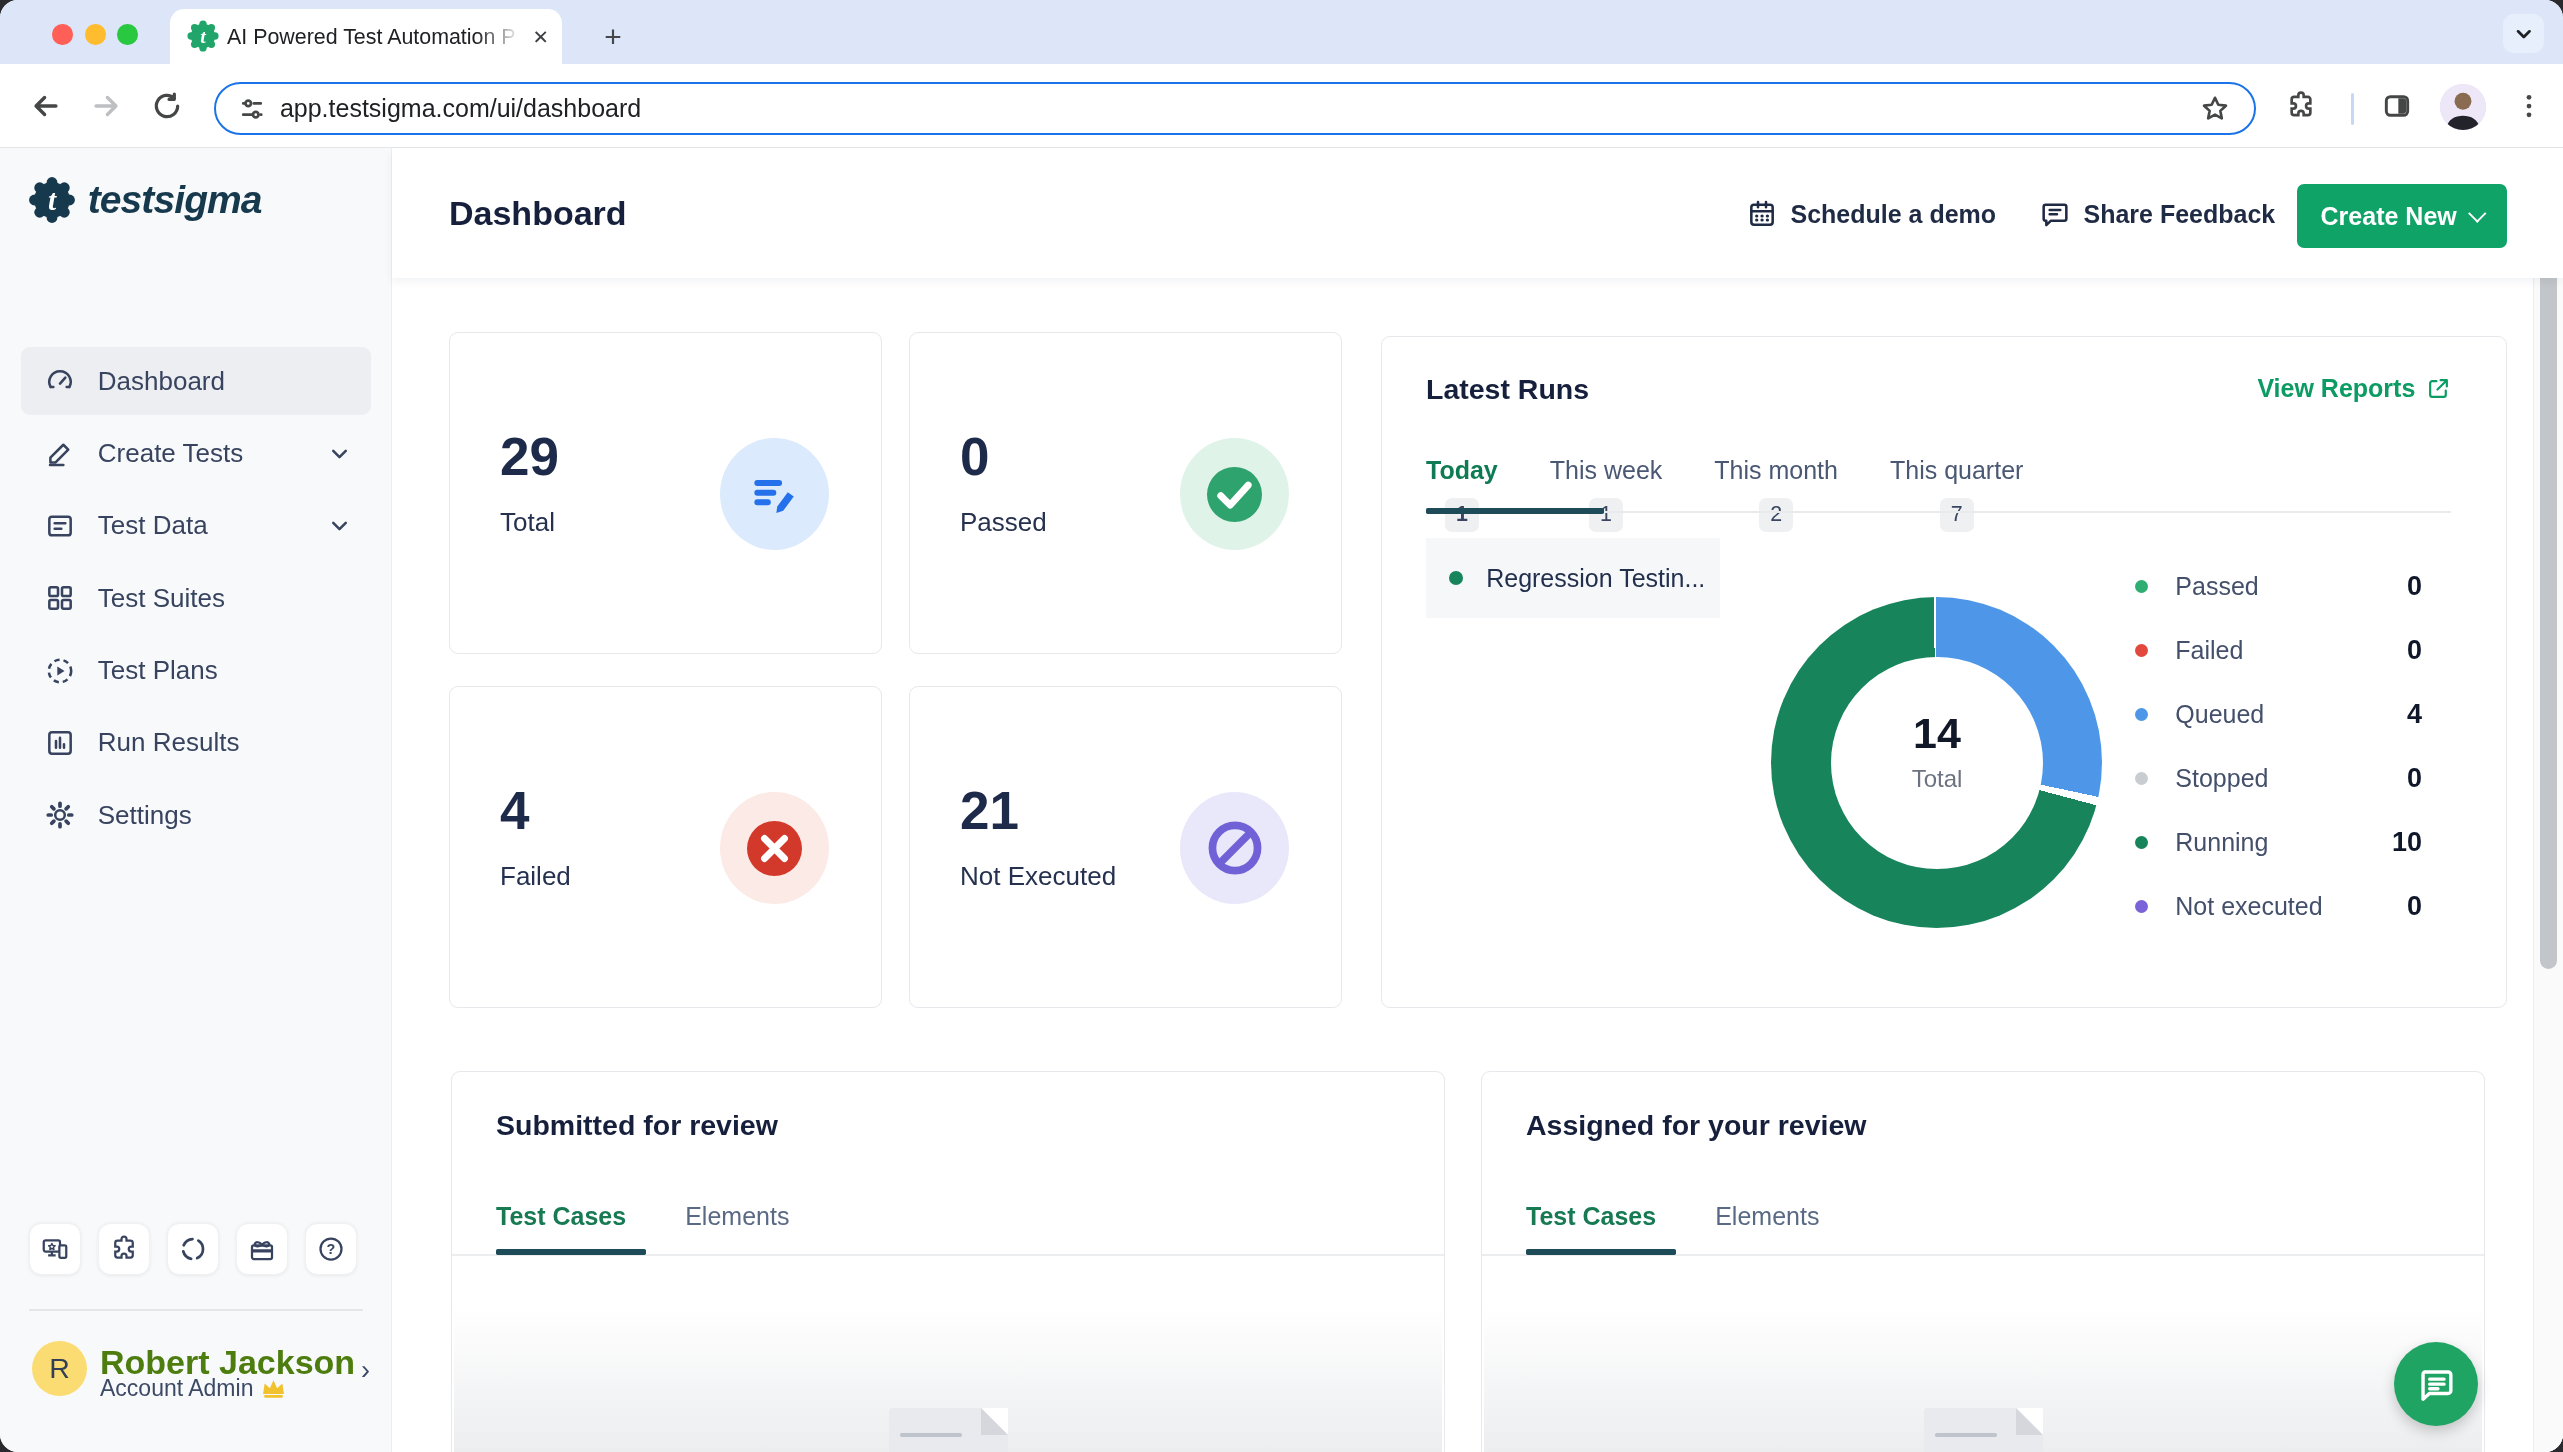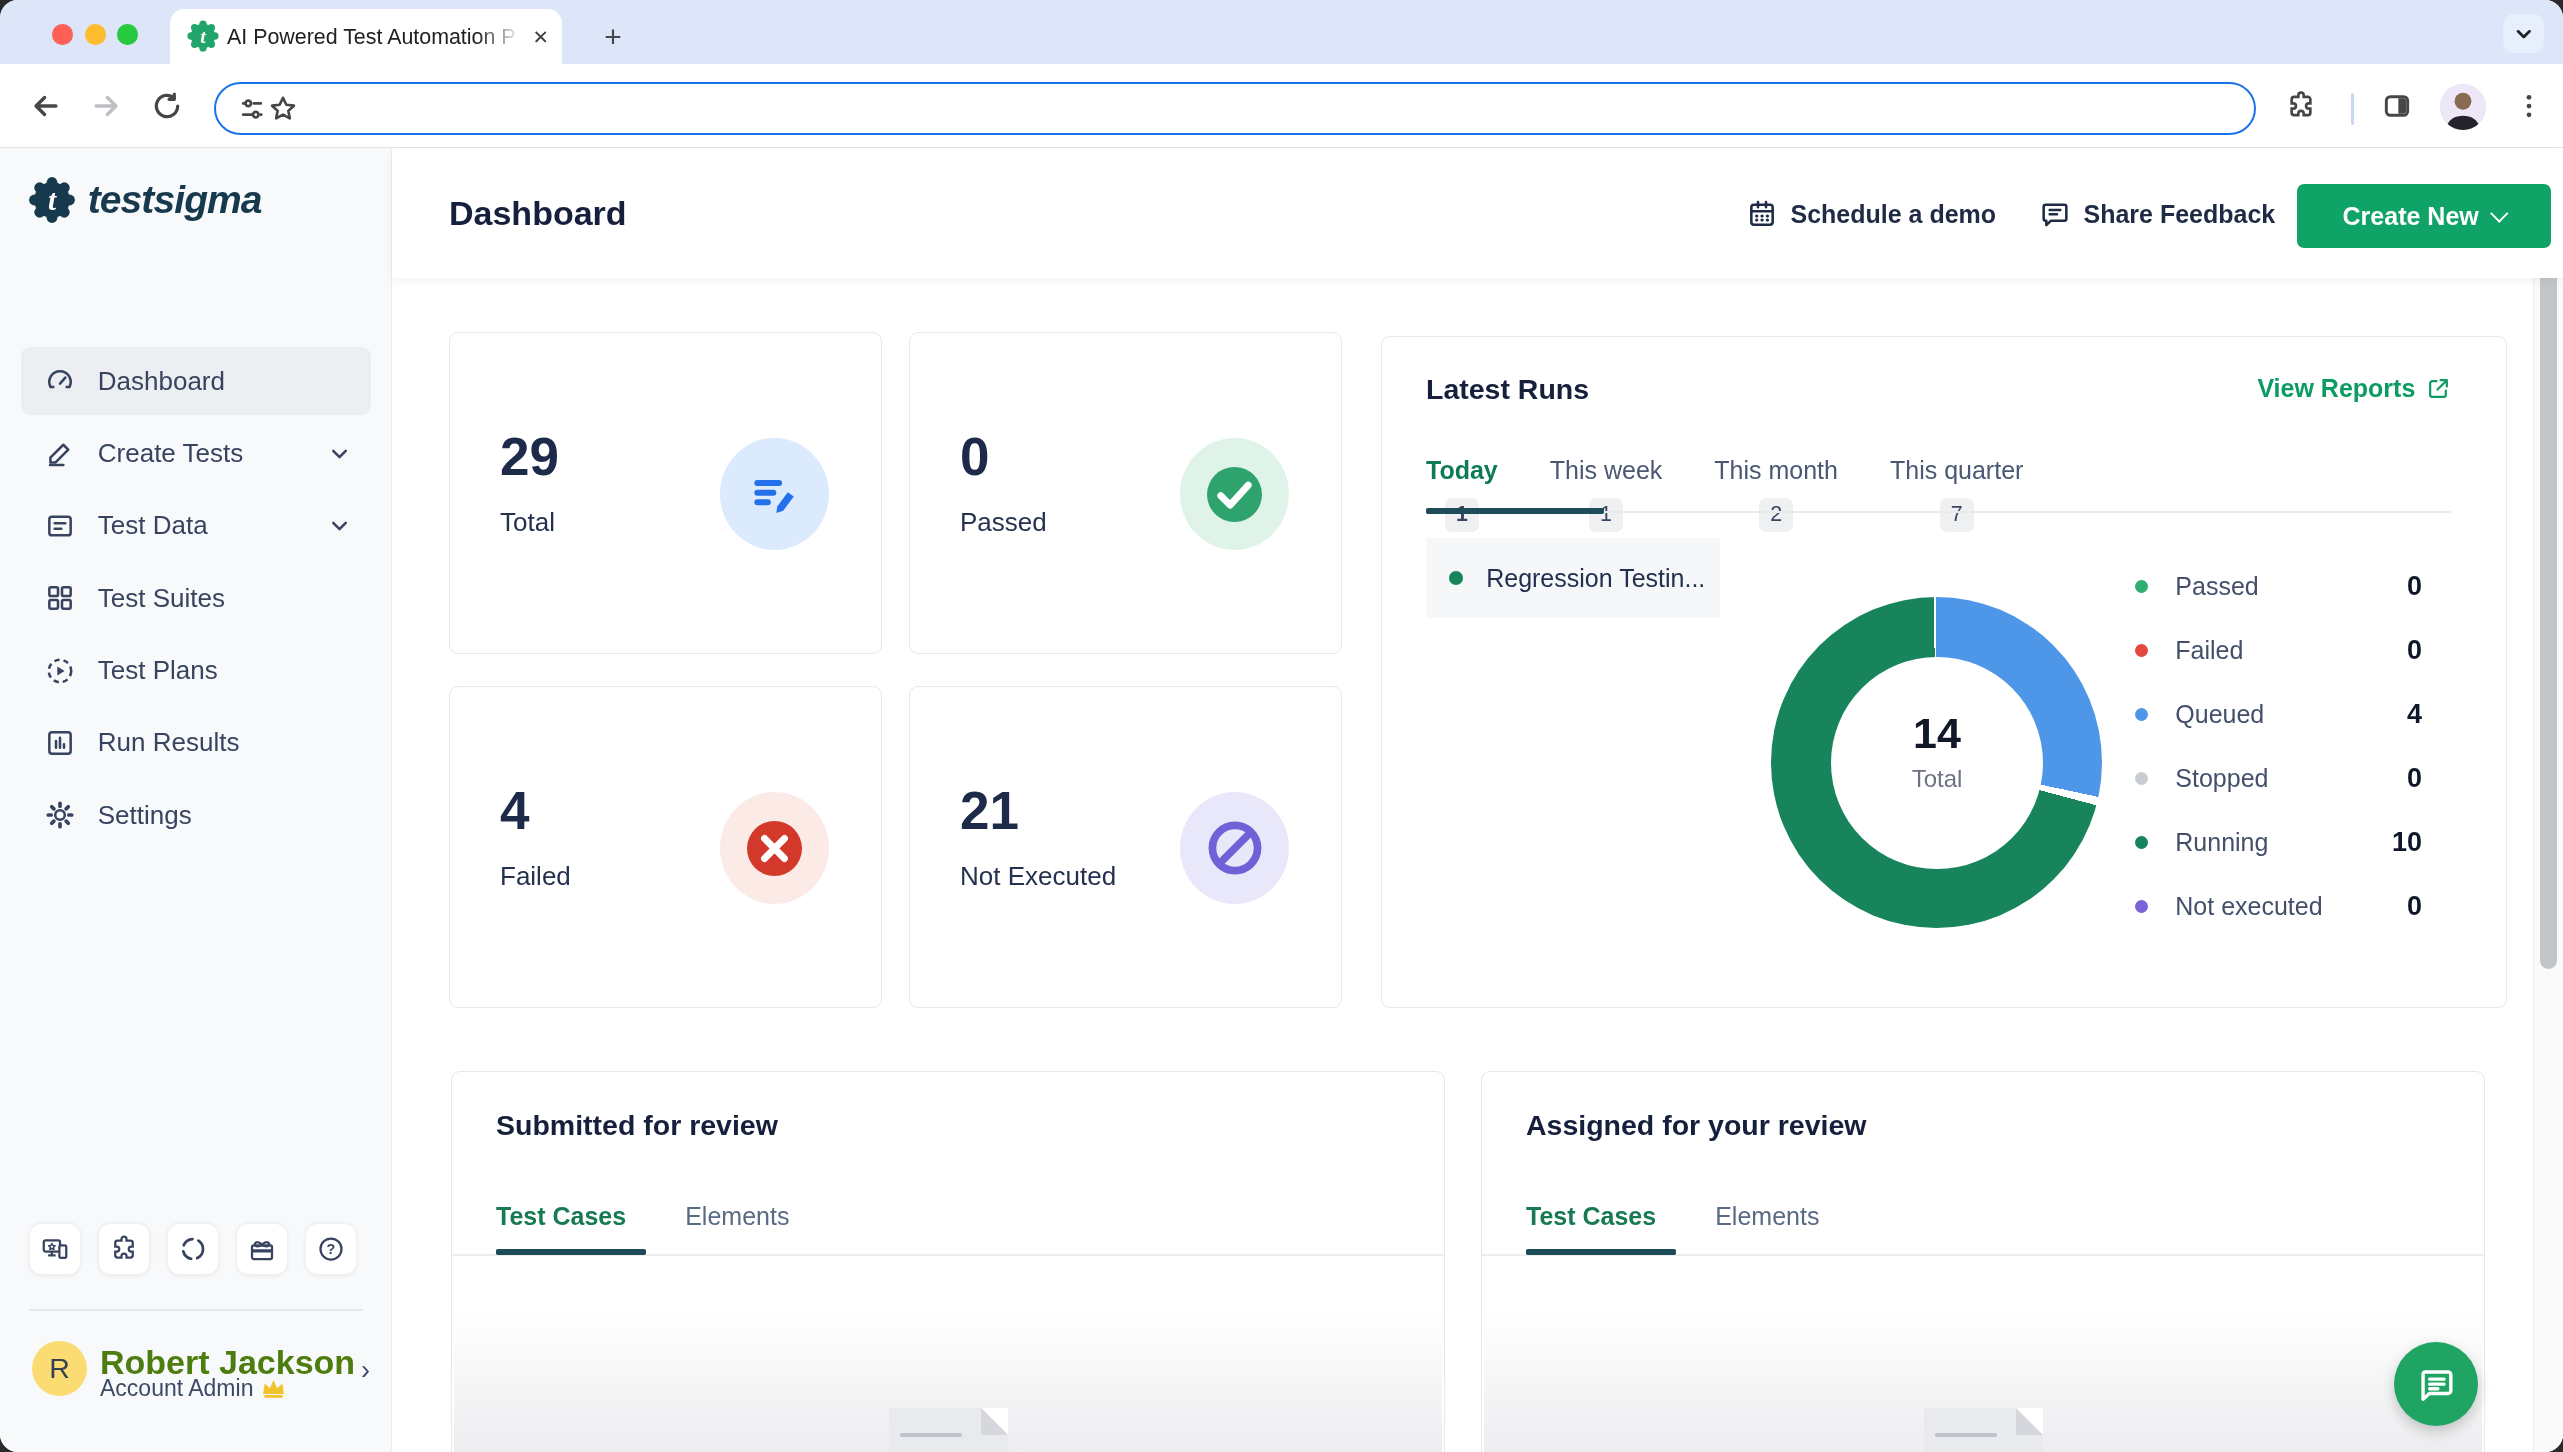--- a/index.html
+++ b/index.html
@@ -46,21 +46,21 @@
   .uavatar { position:absolute; left:0; top:0; width:55px; height:55px; border-radius:50%; background:#FBDC72; color:#333F54; font-size:28.5px; display:flex; align-items:center; justify-content:center; }
   .uname { position:absolute; left:68px; top:1.8px; font-size:34px; font-weight:bold; color:#4d7c0f; }
   .urole { position:absolute; left:68px; top:34px; font-size:23px; color:#3C4A66; display:flex; align-items:center; gap:7.1px; }
   .uchev { position:absolute; right:0px; top:14.2px; font-size:27px; color:#3C4A66; }
 
   
   .main { position:absolute; left:392px; top:148px; width:2171px; height:1305px; background:#fff; }
   .page-header { position:absolute; left:0; top:0; width:2171px; height:130px; background:#fff; box-shadow:0 3.6px 9px rgba(20,30,60,.06); z-index:5; }
   .page-title { position:absolute; left:57px; top:46px; font-size:34px; font-weight:bold; color:#16203C; }
   .hdr-action { position:absolute; top:50px; display:flex; align-items:center; gap:12.5px; font-size:25px; font-weight:600; color:#1F2A44; }
-  .btn-create { position:absolute; left:1905px; top:36px; width:254px; height:64px; background:#0FA368; border-radius:7.1px; color:#fff; font-size:25px; font-weight:600; display:flex; align-items:center; justify-content:center; gap:14.2px; }
+  .btn-create { position:absolute; left:1905px; top:36px; width:210px; height:64px; background:#0FA368; border-radius:7.1px; color:#fff; font-size:25px; font-weight:600; display:flex; align-items:center; justify-content:center; gap:14.2px; }
   .chev-white { width:12.5px; height:12.5px; border-right:2.7px solid #fff; border-bottom:2.7px solid #fff; transform:rotate(45deg); margin-top:-5.3px; }
 
   .card { position:absolute; background:#fff; border:1.8px solid #E6E8EB; border-radius:9px; }
   .stat-num { position:absolute; left:50px; top:93px; font-size:53px; font-weight:bold; color:#1E2A4A; }
   .stat-label { position:absolute; left:50px; top:174px; font-size:26px; color:#25314E; }
   .stat-badge { position:absolute; right:52px; top:105px; width:109px; height:112px; border-radius:50%; display:flex; align-items:center; justify-content:center; }
 
   
   .lr-title { position:absolute; left:44px; top:36px; font-size:28.5px; font-weight:bold; color:#16203C; }
   .lr-view { position:absolute; right:55px; top:37px; font-size:25px; font-weight:600; color:#0C9C63; display:flex; align-items:center; gap:10.7px; }
@@ -157,20 +157,21 @@
     </div>
     <div class="urlbar">
       <svg width="30" height="30" viewBox="0 0 24 24" style="margin-left:21.4px">
         <g stroke="#454746" stroke-width="2.2" fill="none" stroke-linecap="round">
           <circle cx="9" cy="7.5" r="2.2"></circle>
             <path d="M13.5 7.5H19M5 7.5h1.6"></path>
           <circle cx="15" cy="16.5" r="2.2"></circle>
             <path d="M5 16.5h7.6M19.4 16.5H19"></path>
         </g>
       </svg>
+      <div class="url-text">app.testsigma.com/ui/dashboard</div>
       <svg width="32" height="32" viewBox="0 0 24 24" style="margin-right:23px">
         <path d="M12 3.6l2.5 5.2 5.7.7-4.2 3.9 1.1 5.6L12 16.2 6.9 19l1.1-5.6-4.2-3.9 5.7-.7z" fill="none" stroke="#454746" stroke-width="2" stroke-linejoin="round"></path>
       </svg>
     </div>
     <div class="navbtn" style="left:2280px">
       <svg width="32" height="32" viewBox="0 0 24 24">
         <path d="M10 4a2 2 0 0 1 4 0v1.2h3.2A1.8 1.8 0 0 1 19 7v3h-1.2a2 2 0 0 0 0 4H19v3a1.8 1.8 0 0 1-1.8 1.8H14V17.6a2 2 0 0 0-4 0v1.2H6.8A1.8 1.8 0 0 1 5 17v-3h1.2a2 2 0 0 0 0-4H5V7a1.8 1.8 0 0 1 1.8-1.8H10z" fill="none" stroke="#454746" stroke-width="2"></path>
       </svg>
     </div>
     <div class="divider-v"></div>

